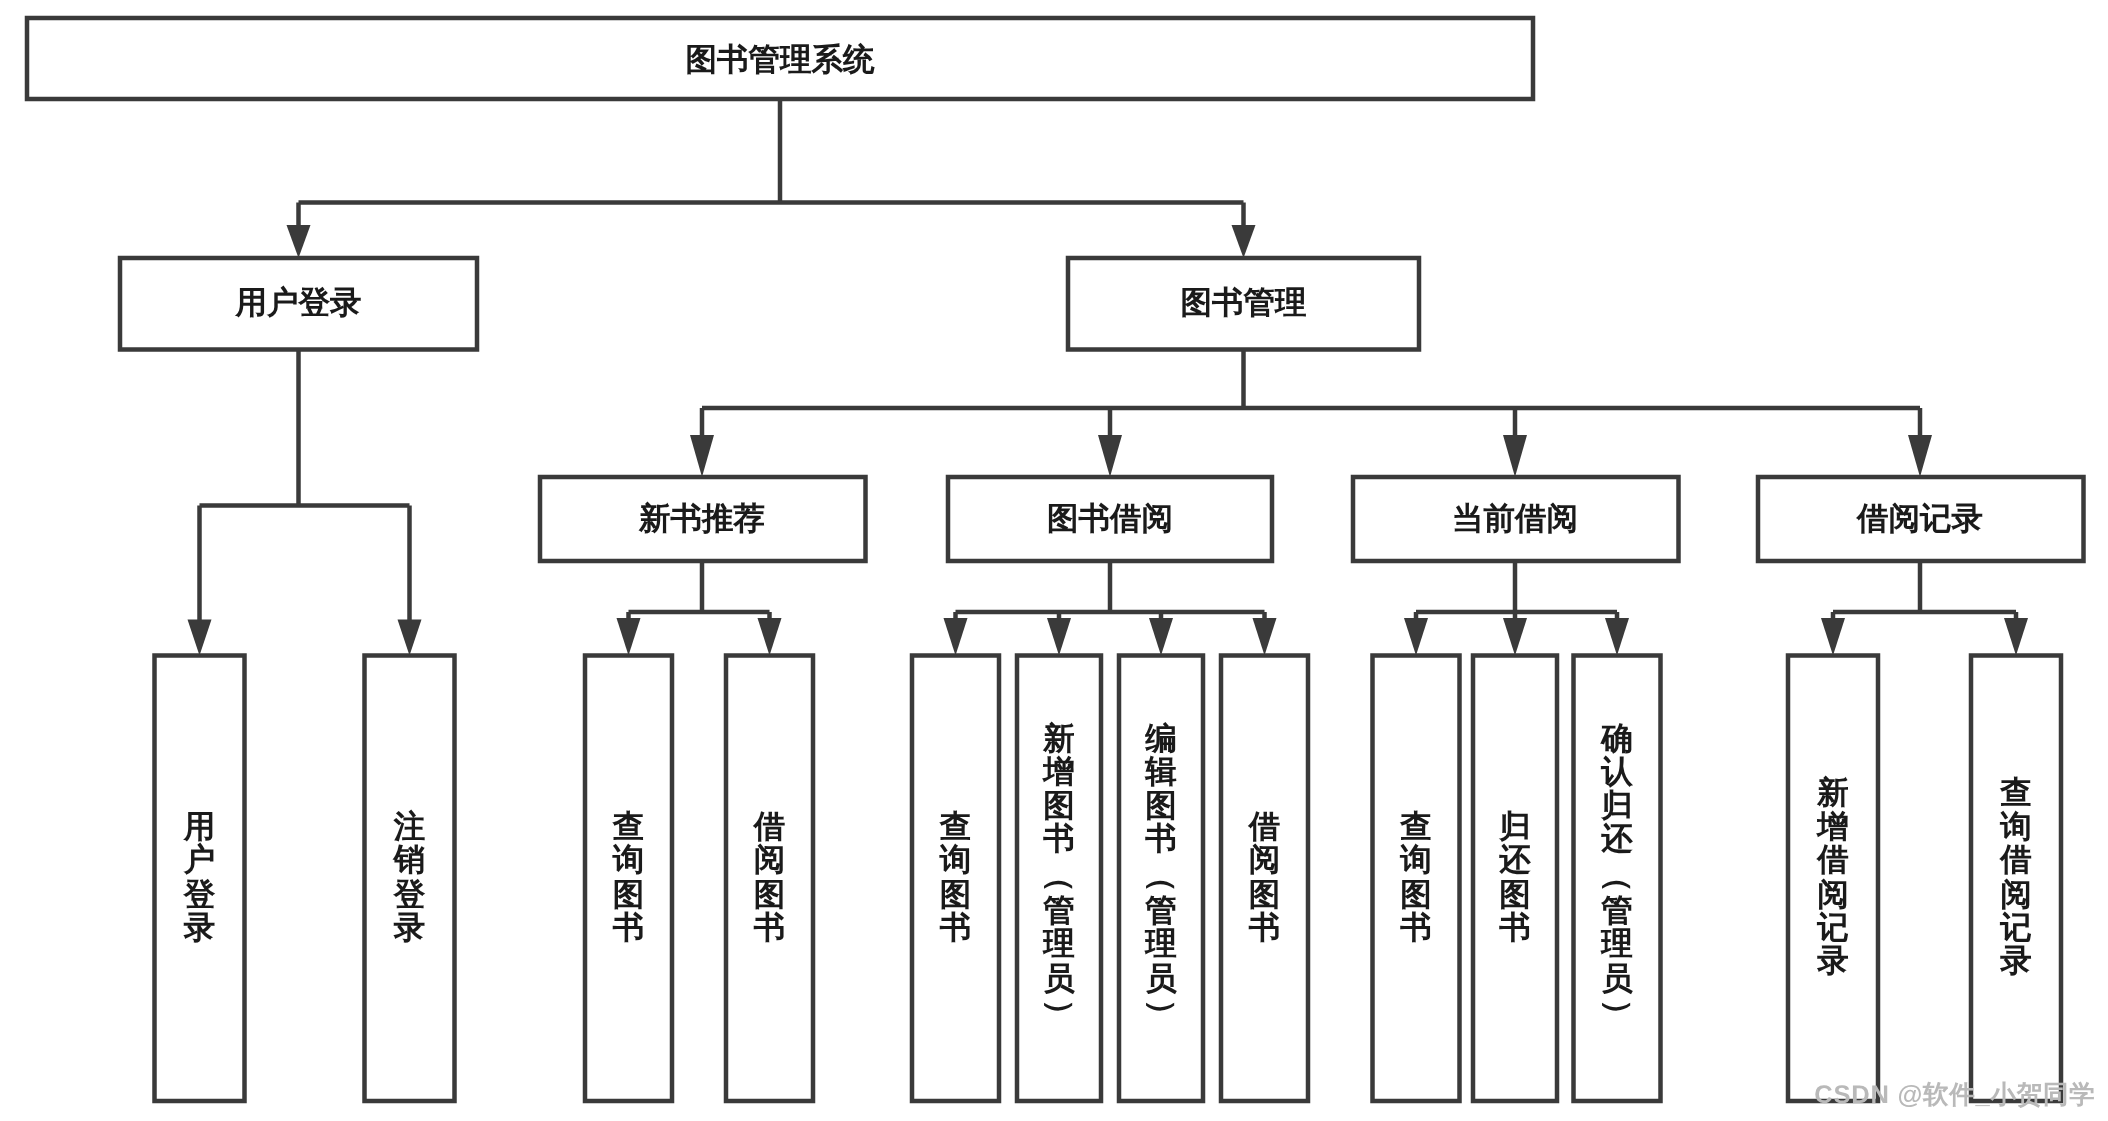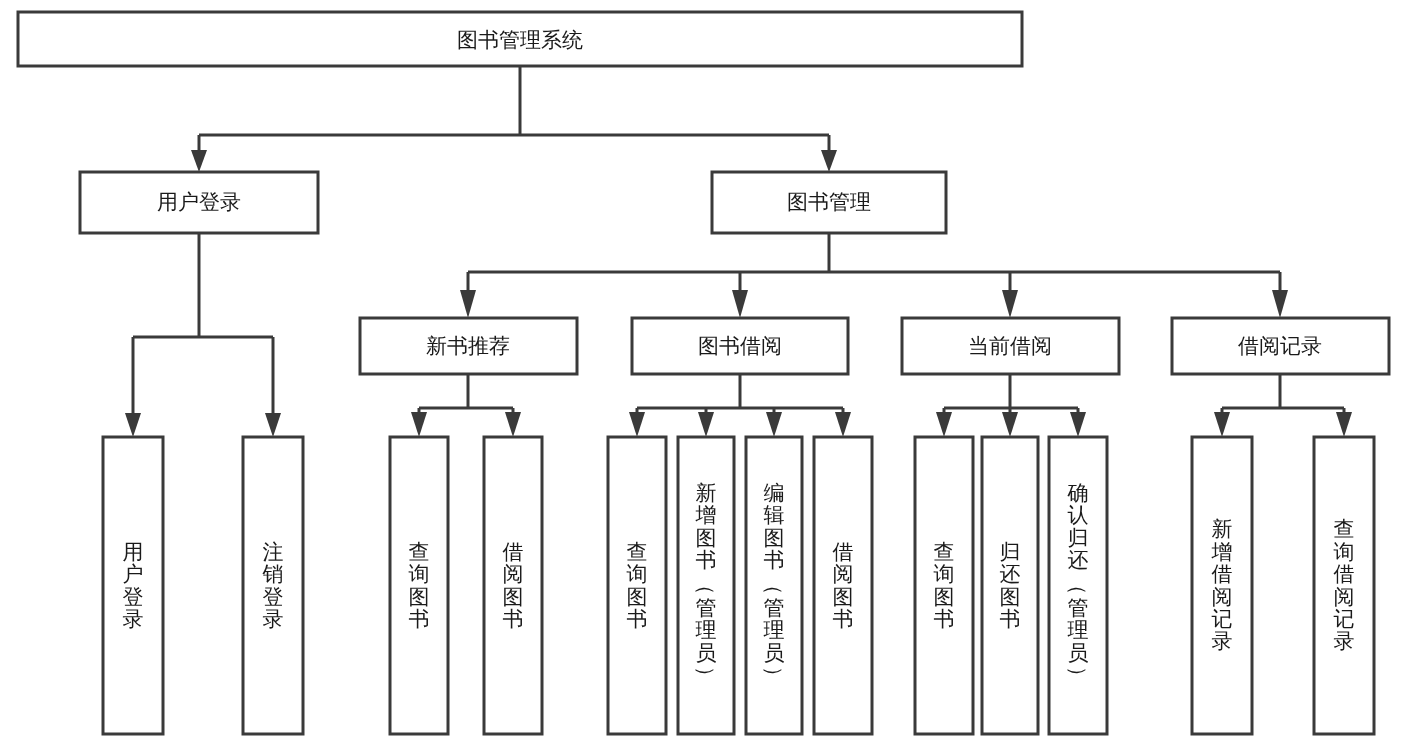--- a/index.html
+++ b/index.html
@@ -11,20 +11,21 @@
     width: 1405px;
     height: 747px;
     font-family: "Liberation Sans", "DejaVu Sans", sans-serif;
     overflow: hidden;
   }
   #diagram-root {
     position: relative;
     width: 1405px;
     height: 747px;
     background: #ffffff;
+    font-weight: bold;
   }
   svg#diagram-svg {
     position: absolute;
     left: 0;
     top: 0;
     width: 1405px;
     height: 747px;
     display: block;
   }
   .node-box {
@@ -198,13 +199,14 @@
   <div class="leaf-label" style="left:746px; top:437px; width:56px; height:297px;"><span>编</span><span>辑</span><span>图</span><span>书</span><span style="display: inline-block; transform: rotate(90deg); line-height: 1; margin: 2px 0px;">（</span><span>管</span><span>理</span><span>员</span><span style="display: inline-block; transform: rotate(90deg); line-height: 1; margin: 2px 0px;">）</span></div>
   <div class="leaf-label" style="left:814px; top:437px; width:58px; height:297px;"><span>借</span><span>阅</span><span>图</span><span>书</span></div>
 
   <div class="leaf-label" style="left:915px; top:437px; width:58px; height:297px;"><span>查</span><span>询</span><span>图</span><span>书</span></div>
   <div class="leaf-label" style="left:982px; top:437px; width:56px; height:297px;"><span>归</span><span>还</span><span>图</span><span>书</span></div>
   <div class="leaf-label" style="left:1049px; top:437px; width:58px; height:297px;"><span>确</span><span>认</span><span>归</span><span>还</span><span style="display: inline-block; transform: rotate(90deg); line-height: 1; margin: 2px 0px;">（</span><span>管</span><span>理</span><span>员</span><span style="display: inline-block; transform: rotate(90deg); line-height: 1; margin: 2px 0px;">）</span></div>
 
   <div class="leaf-label" style="left:1192px; top:437px; width:60px; height:297px;"><span>新</span><span>增</span><span>借</span><span>阅</span><span>记</span><span>录</span></div>
   <div class="leaf-label" style="left:1314px; top:437px; width:60px; height:297px;"><span>查</span><span>询</span><span>借</span><span>阅</span><span>记</span><span>录</span></div>
 
+  <div class="watermark">CSDN @软件_小贺同学</div>
 </div>
 
 </body></html>

